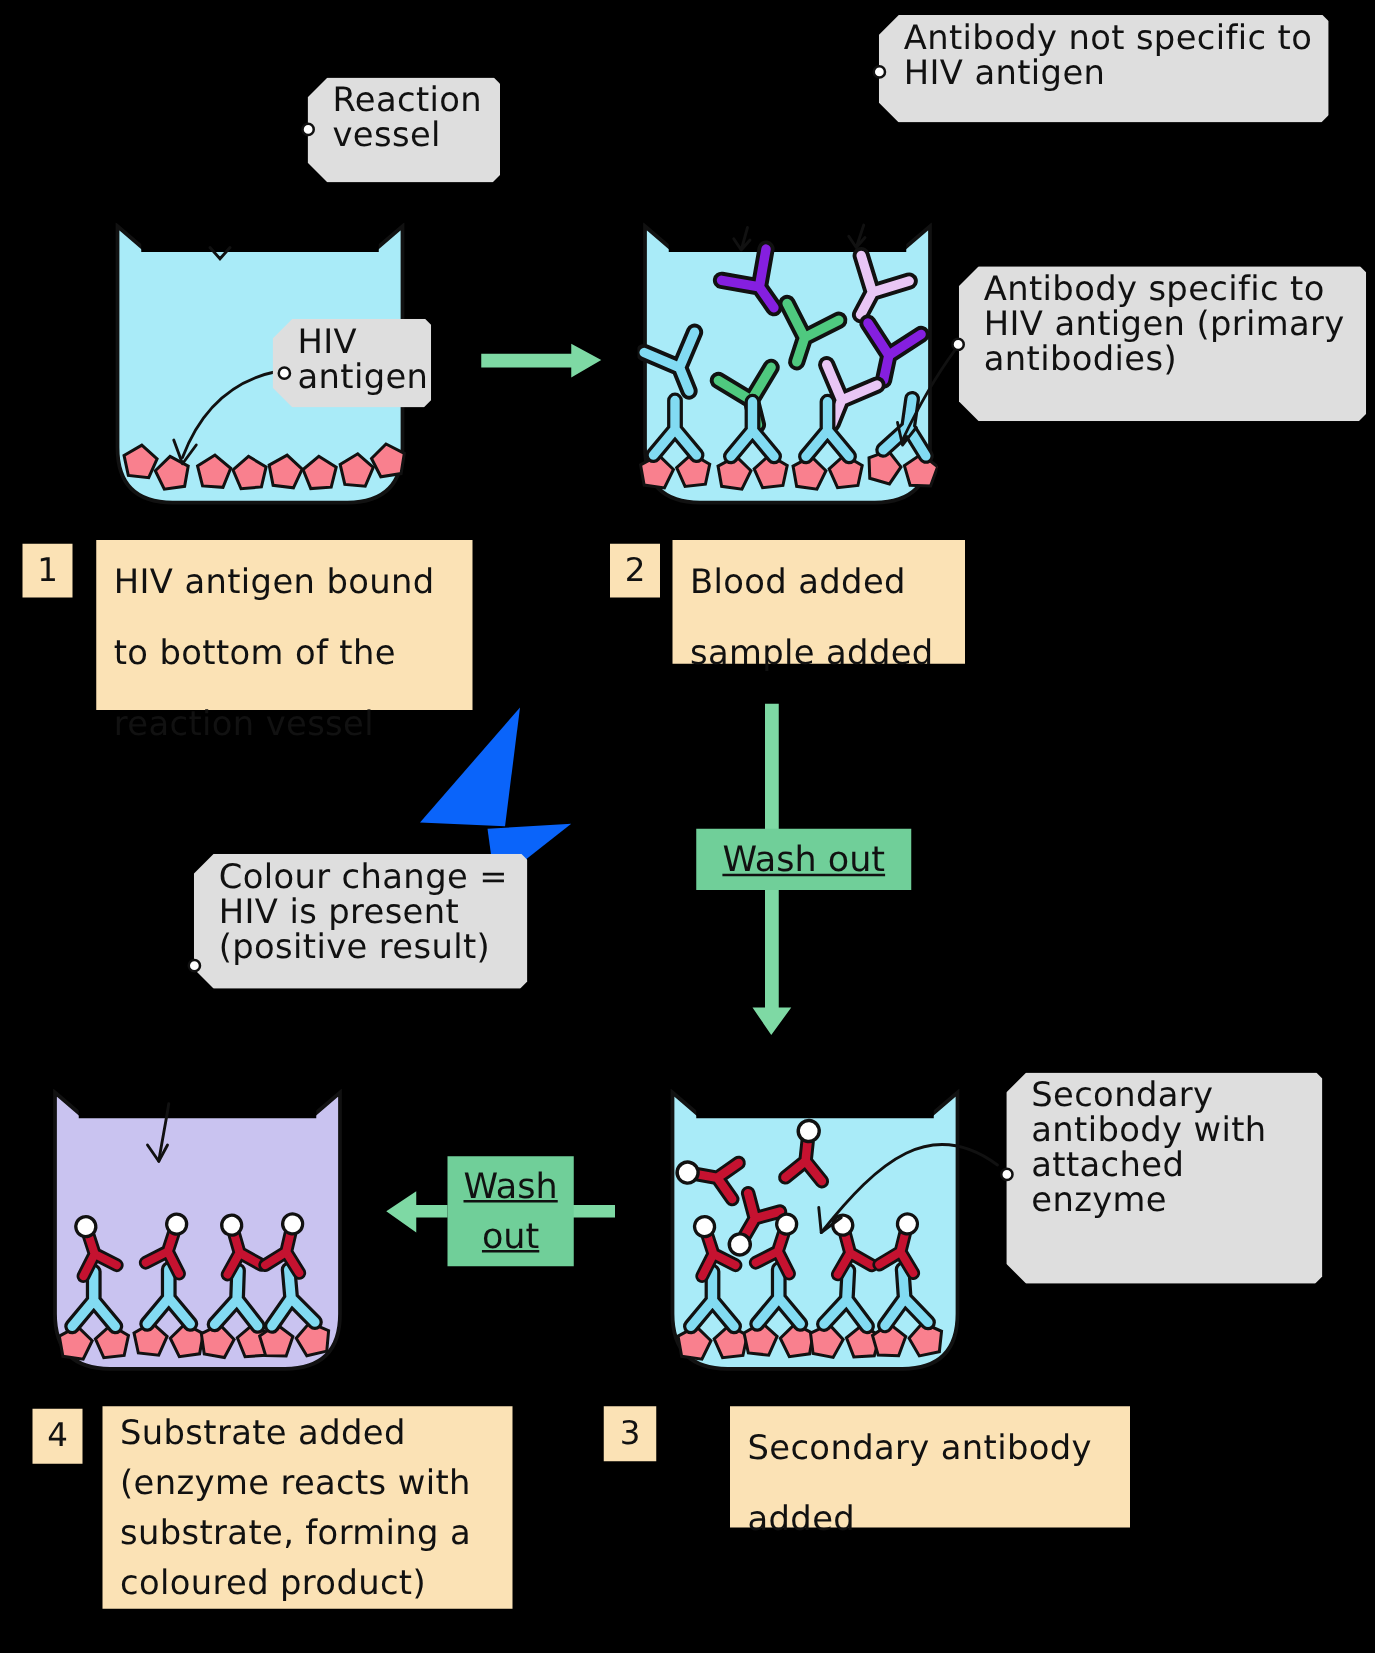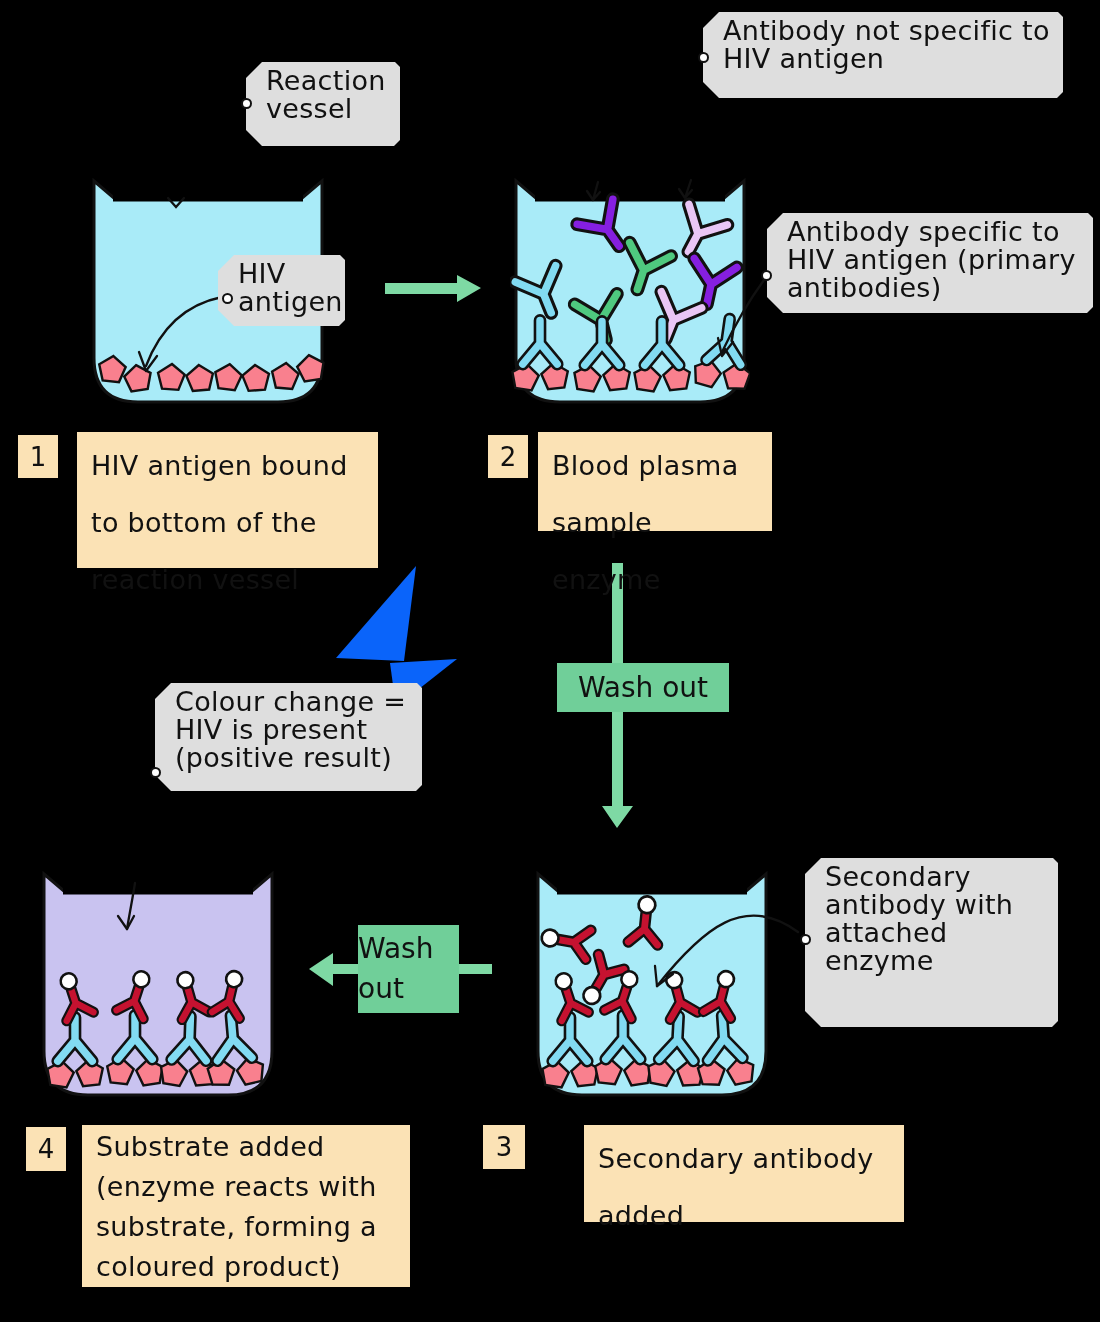--- a/index.html
+++ b/index.html
@@ -36,22 +36,22 @@
   .step-box {
     position:absolute; z-index:10; background: var(--step_bg,#fbe2b5);
     font-size:27px; line-height:57px; letter-spacing:.3px;
     padding:5px 14px; box-sizing:border-box;
   }
   .step-box.tall { line-height:40px; padding:2px 14px; }
 
   
   .wash-box {
     position:absolute; z-index:10; background: var(--wash_bg,#70cf99);
-    display:flex; align-items:center; justify-content:center; text-align:left;
-    font-size:28px; line-height:40px;
+    display:flex; align-items:center; justify-content:center; text-align:center;
+    font-size:28px; line-height:40px;text-decoration:underline;
   }
 
   
   .vessel-outline { stroke:#111; stroke-width:3; }
   .fill-liquid    { fill: var(--vessel_liquid,#a9ebf8); }
   .fill-substrate { fill: var(--vessel_substrate,#c9c3f0); }
   .rim   { stroke:#000; stroke-width:9; }
   .pent  { fill: var(--pentagon,#f9808e); stroke:#111; stroke-width:2.4; }
   .ol  { stroke:#111; stroke-width:9.5; fill:none; stroke-linecap:round; stroke-linejoin:round; }
   .ol2 { stroke:#111; stroke-width:11;  fill:none; stroke-linecap:round; stroke-linejoin:round; }
@@ -225,37 +225,37 @@
       </g>
     </svg>
   </svg>
 
   <div class="tag" style="left:246px; top:62px; width:154px; height:84px;">Reaction vessel</div>
   <div class="ring" style="left:241px; top:98px;"></div>
 
   <div class="tag" style="left:703px; top:12px; width:360px; height:86px;">Antibody not specific to HIV antigen</div>
   <div class="ring" style="left:698px; top:52px;"></div>
 
-  <div class="tag" style="left:767px; top:213px; width:326px; height:100px;">Antibody specific to HIV antigen (primary antibodies)</div>
+  <div class="tag" style="left:767px; top:213px; width:326px; height:124px;">Antibody specific to HIV antigen (primary antibodies)</div>
   <div class="ring" style="left:761px; top:270px;"></div>
 
   <div class="tag" style="left:218px; top:255px; width:127px; height:71px;">HIV antigen</div>
   <div class="ring" style="left:222px; top:293px;"></div>
 
   <div class="tag" style="left:155px; top:683px; width:267px; height:108px;">Colour change = HIV is present (positive result)</div>
   <div class="ring" style="left:150px; top:767px;"></div>
 
   <div class="tag" style="left:805px; top:858px; width:253px; height:169px;">Secondary antibody with attached enzyme</div>
   <div class="ring" style="left:800px; top:934px;"></div>
 
   <div class="step-badge" style="left:18px; top:435px; width:40px; height:43px;">1</div>
   <div class="step-box" style="left:77px; top:432px; width:301px; height:136px;">HIV antigen bound to bottom of the reaction vessel</div>
 
   <div class="step-badge" style="left:488px; top:435px; width:40px; height:43px;">2</div>
-  <div class="step-box" style="left:538px; top:432px; width:234px; height:99px;">Blood plasma sample enzyme</div>
+  <div class="step-box" style="left:538px; top:432px; width:234px; height:99px;">Blood added sample added</div>
 
   <div class="step-badge" style="left:483px; top:1125px; width:42px; height:44px;">3</div>
   <div class="step-box" style="left:545px; top:1125px; width:320px; height:97px;margin-left:39px;">Secondary antibody added</div>
 
   <div class="step-badge" style="left:26px; top:1127px; width:40px; height:44px;">4</div>
   <div class="step-box tall" style="left:82px; top:1125px; width:328px; height:162px;">Substrate added (enzyme reacts with substrate, forming a coloured product)</div>
 
   <div class="wash-box" style="left:557px; top:663px; width:172px; height:49px;">Wash out</div>
   <div class="wash-box" style="left:358px; top:925px; width:101px; height:88px;">Wash out</div>
 

